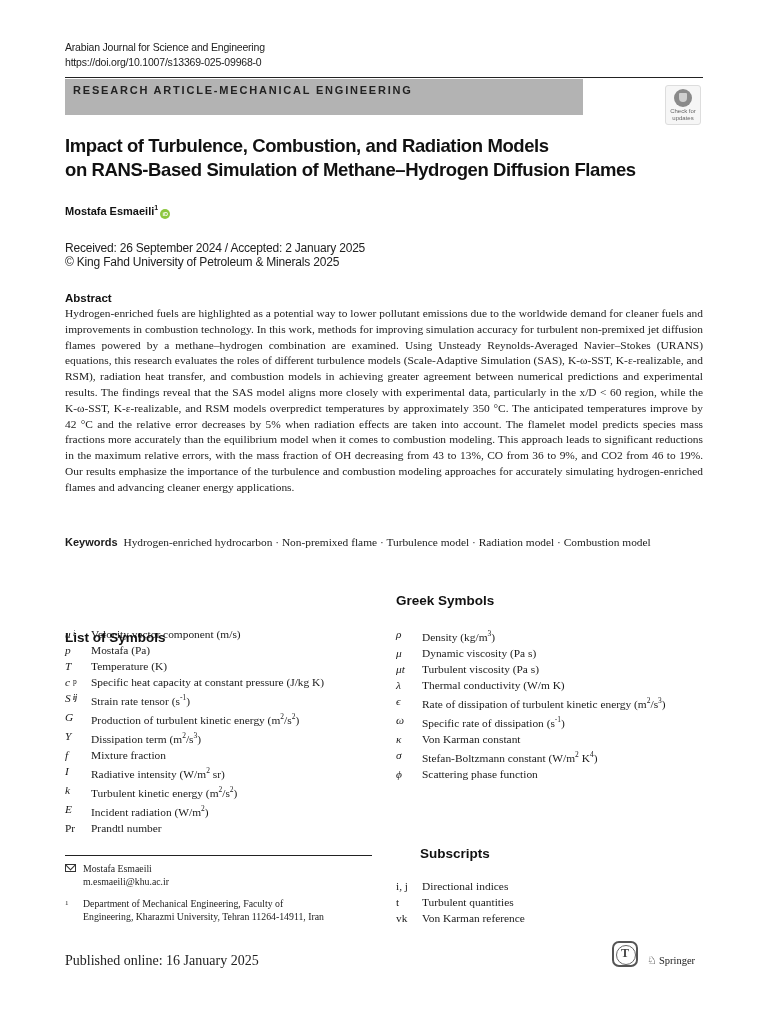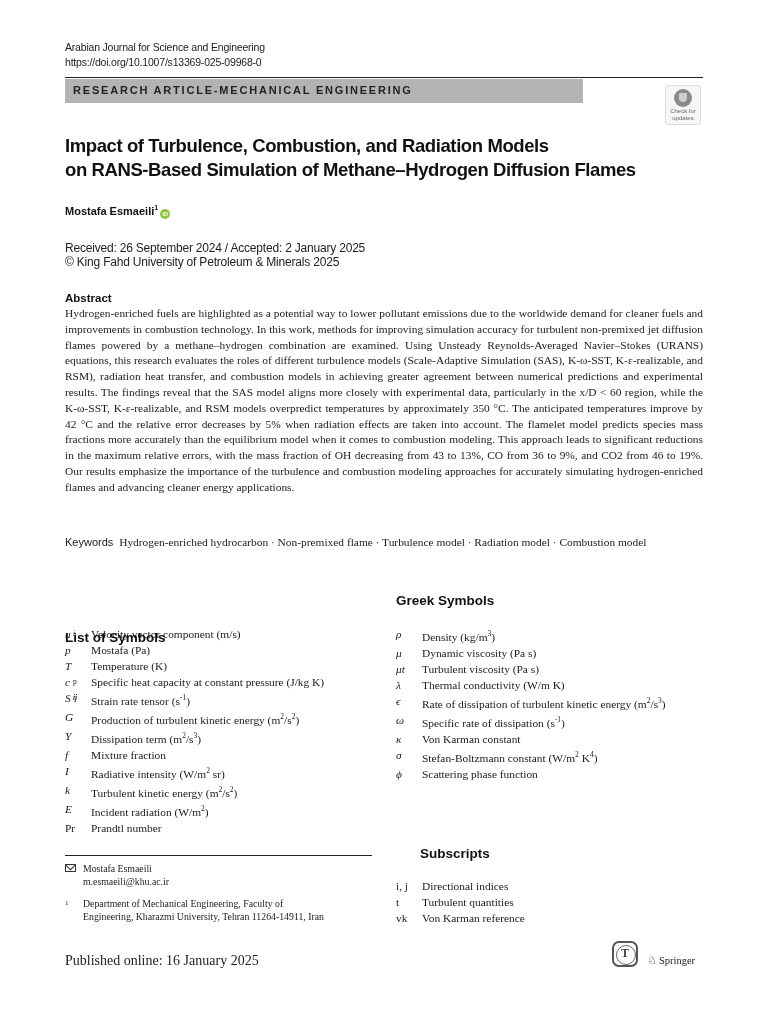--- a/index.html
+++ b/index.html
@@ -1,40 +1,40 @@
 <!DOCTYPE html>
 <html><head>
   <meta charset="utf-8">
   <style>
     * { box-sizing: border-box; margin: 0; padding: 0; }
     html, body { width: 768px; height: 1024px; background: #ffffff; overflow: hidden; }
     body { position: relative; color: #1a1a1a; font-family: "Liberation Serif", serif; }
 
     .journal-header { position: absolute; left: 65px; top: 40px; font-family: "Liberation Sans", sans-serif; font-size: 10.5px; line-height: 15px; color: #222; letter-spacing: -0.2px; }
     .rule-top { position: absolute; left: 65px; top: 77px; width: 638px; height: 1px; background: #222; }
-    .banner { position: absolute; left: 65px; top: 79px; width: 518px; height: 24px; background: #b3b3b3; }
+    .banner { position: absolute; left: 65px; top: 79px; width: 518px; height: 36px; background: #b3b3b3; }
     .banner span { position: absolute; left: 8px; top: 5px; font-family: "Liberation Sans", sans-serif; font-weight: bold; font-size: 11px; letter-spacing: 1.8px; color: #222; }
 
     .check-updates { position: absolute; left: 665px; top: 85px; width: 36px; height: 40px; border: 1px solid #ddd; border-radius: 3px; background: #f6f6f6; text-align: center; }
     .check-updates .badge { width: 18px; height: 18px; margin: 3px auto 1px; border-radius: 50%; background: #8a8a8a; position: relative; }
     .check-updates .badge::after { content: ""; position: absolute; left: 5px; top: 4px; width: 8px; height: 9px; background: #cfcfcf; border-radius: 1px 1px 4px 4px; }
     .check-updates .txt { font-family: "Liberation Sans", sans-serif; font-size: 6px; line-height: 7px; color: #666; }
 
     .title { position: absolute; left: 65px; top: 134px; width: 640px; font-family: "Liberation Sans", sans-serif; font-size: 18.5px; line-height: 24px; font-weight: bold; color: #111; letter-spacing: -0.4px; }
     .author { position: absolute; left: 65px; top: 204px; font-family: "Liberation Sans", sans-serif; font-weight: bold; font-size: 11px; color: #111; }
     .author sup { font-size: 7px; }
     .orcid { display: inline-block; width: 10px; height: 10px; border-radius: 50%; background: #8cc63f; color: #fff; font-size: 5.5px; line-height: 10px; text-align: center; vertical-align: -1px; margin-left: 2px; font-weight: bold; }
 
     .dates { position: absolute; left: 65px; top: 241px; font-family: Liberation Sans, sans-serif; font-size: 12px; line-height: 14px; color: #222; letter-spacing: -0.2px; }
 
     .abstract-heading { position: absolute; left: 65px; top: 292px; font-family: "Liberation Sans", sans-serif; font-weight: bold; font-size: 11.5px; color: #111; }
     .abstract-body { position: absolute; left: 65px; top: 306px; width: 638px; font-size: 11.4px; line-height: 15.8px; text-align: justify; color: #1a1a1a; }
 
     .keywords { position: absolute; left: 65px; top: 534px; width: 638px; font-size: 11.4px; line-height: 16px; color: #1a1a1a; }
-    .keywords .kw-label { font-family: "Liberation Sans", sans-serif; font-weight: normal; font-size: 11px; margin-right: 3px; }
+    .keywords .kw-label { font-family: "Liberation Sans", sans-serif; font-weight: bold; font-size: 11px; margin-right: 3px; }
 
     .sec-heading { position: absolute; font-family: "Liberation Sans", sans-serif; font-weight: bold; font-size: 13.5px; color: #111; }
     .sym-list { position: absolute; font-size: 11.4px; line-height: 16.1px; color: #1a1a1a; }
     .sym-row { display: flex; white-space: nowrap; }
     .sym-row .sym { width: 26px; font-style: italic; }
     .sym-row .sym.upright { font-style: normal; }
     .sym-row sup { font-size: 7.5px; }
 
     .fn-rule { position: absolute; left: 65px; top: 855px; width: 307px; height: 1px; background: #222; }
     .footnotes { position: absolute; left: 65px; top: 862px; width: 310px; font-size: 9.8px; line-height: 13px; color: #222; }

